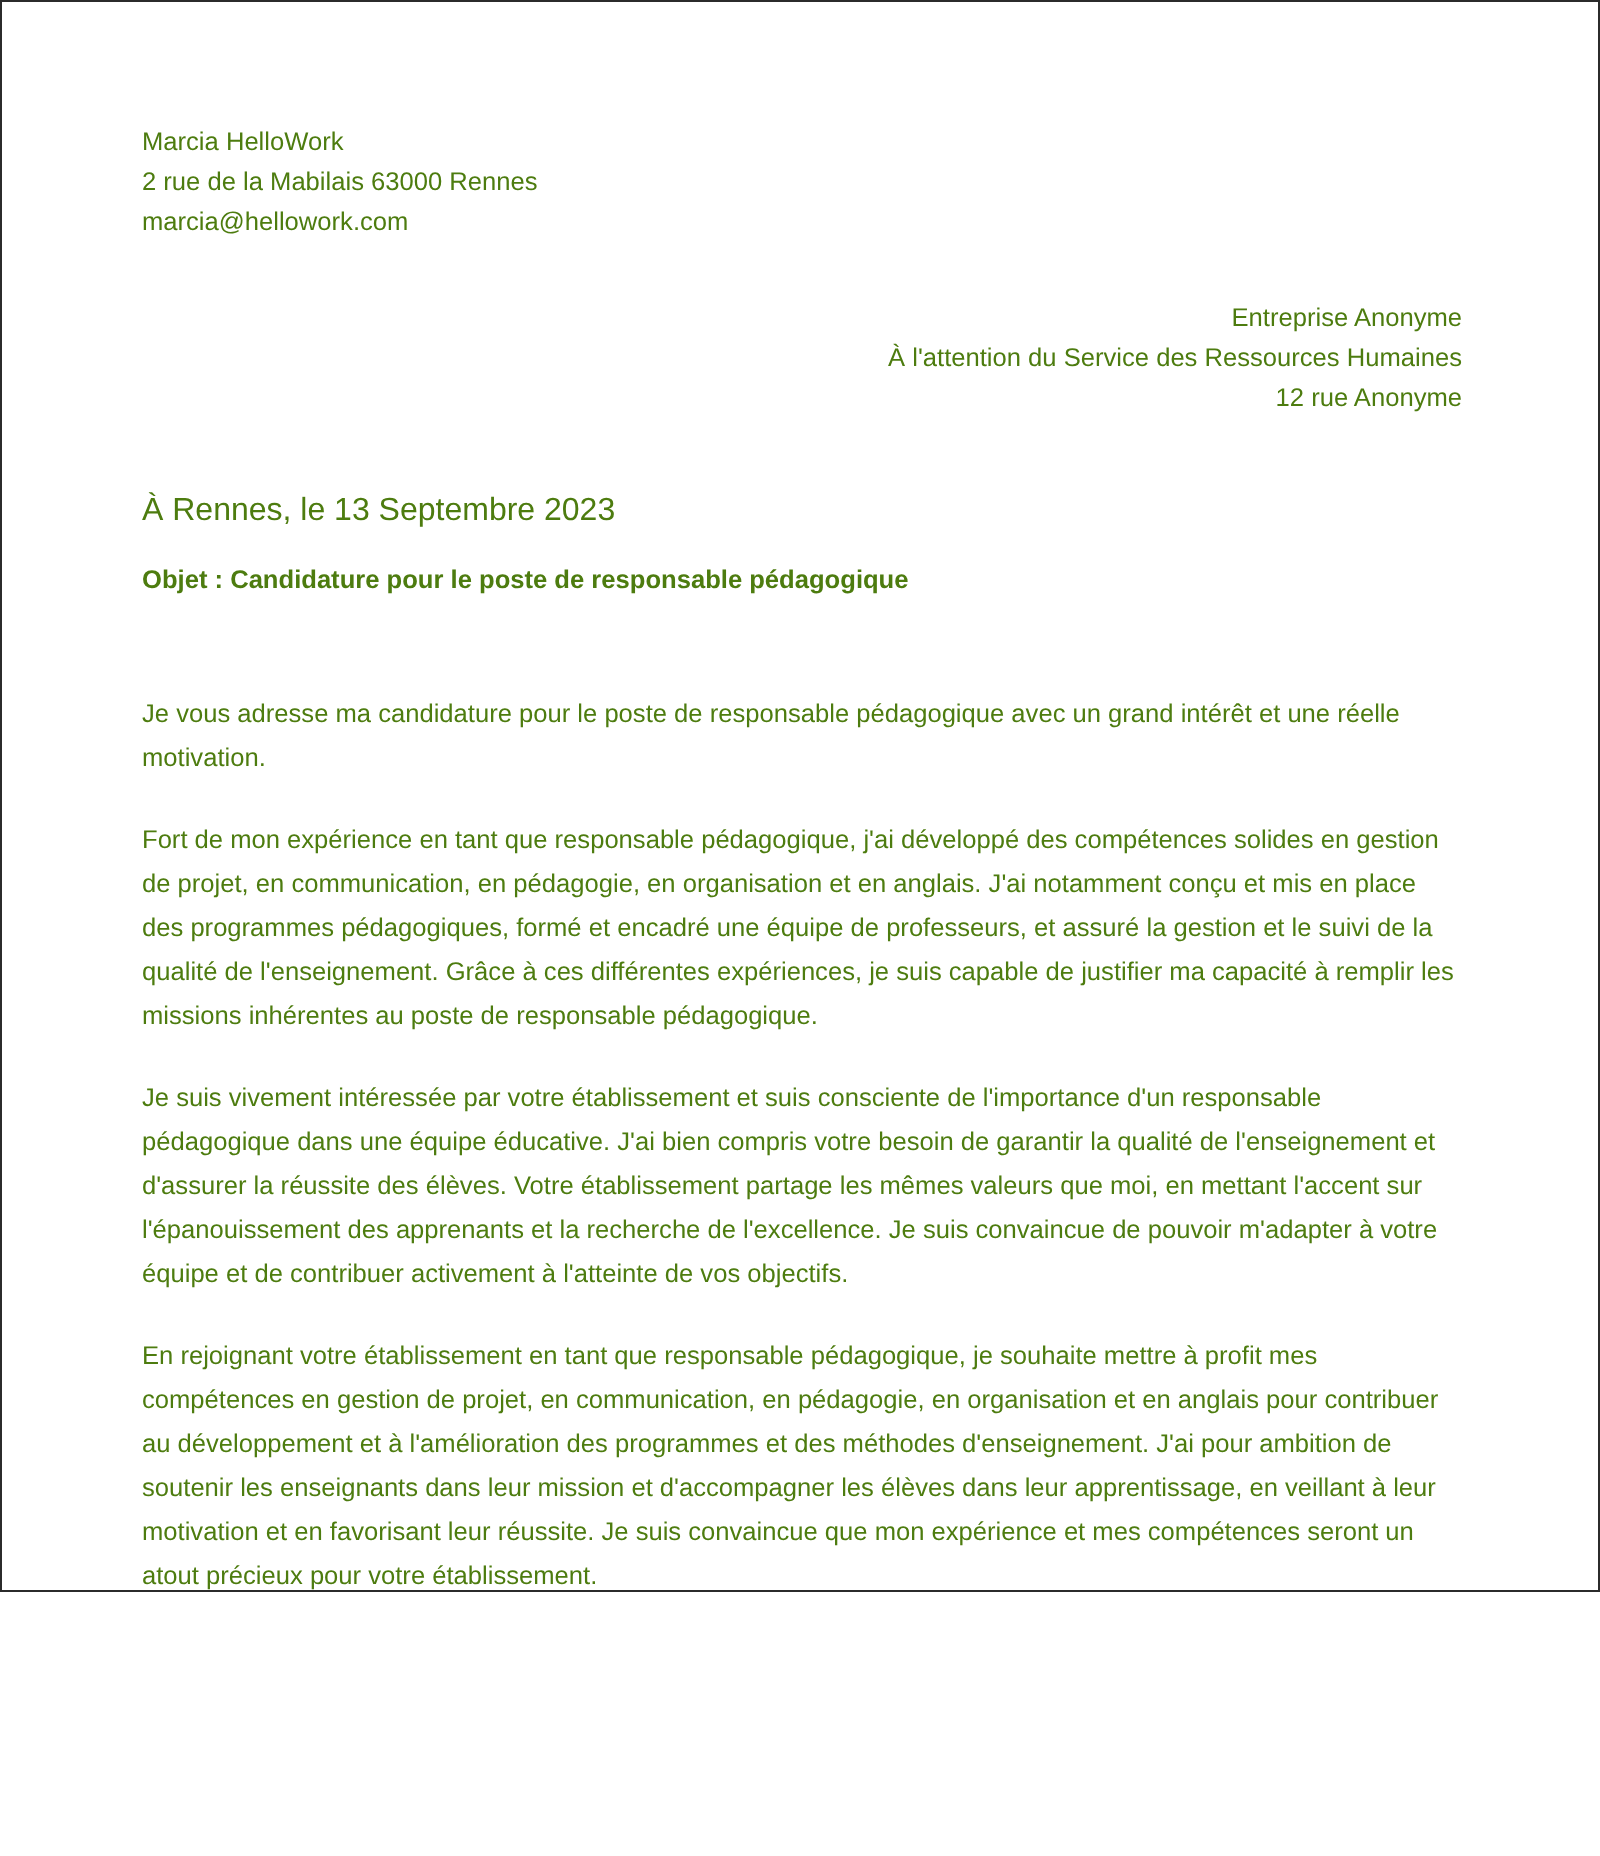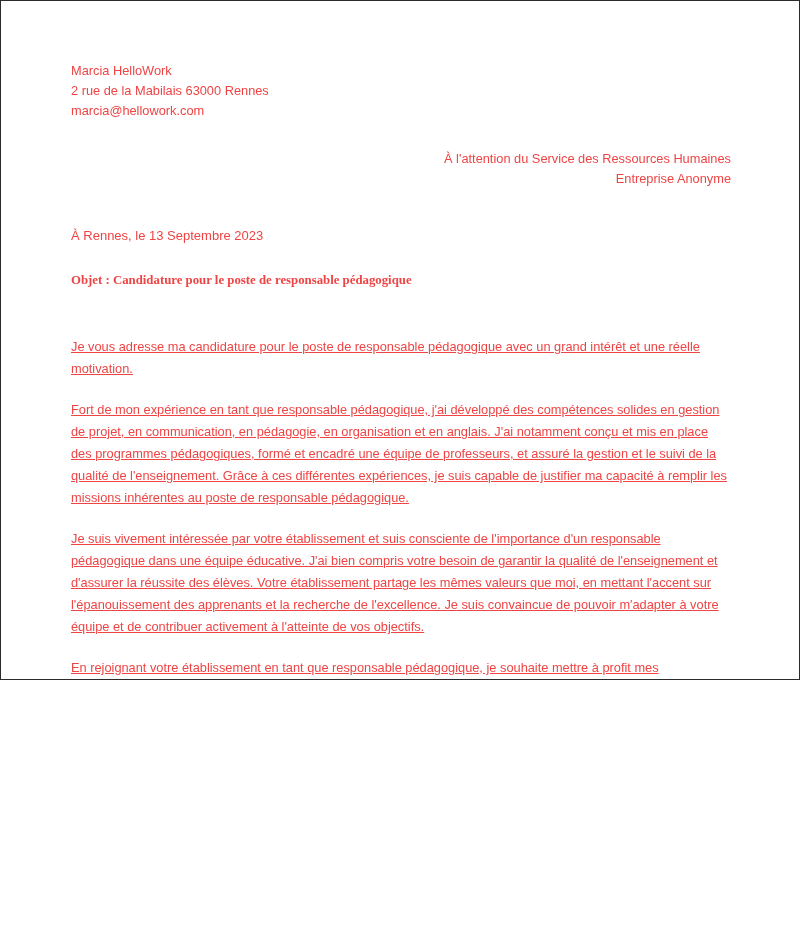--- a/index.html
+++ b/index.html
@@ -4,27 +4,27 @@
 <title>Lettre de motivation</title>
 <style>
   html, body {
     margin: 0;
     padding: 0;
     background: #ffffff;
   }
   .page {
     position: relative;
     width: 800px;
-    height: 680px;
+    height: 796px;
     box-sizing: border-box;
     background: #ffffff;
     border: 1px solid #2b2b2b;
     overflow: hidden;
     font-family: "Liberation Sans", sans-serif;
-    color: #ef4444;
+    color: #4d7c0f;
     -webkit-font-smoothing: antialiased;
   }
   .sheet {
     position: absolute;
     left: 70px;
     top: 60px;
     width: 660px;
   }
 
   
@@ -40,61 +40,60 @@
     margin-top: 28px;
     font-size: 12.8px;
     line-height: 20px;
     text-align: right;
   }
   .recipient div { white-space: nowrap; }
 
   
   .date-line {
     margin-top: 37px;
-    font-size: 13px;
+    font-size: 16px;
     line-height: 20px;
   }
 
   
   .subject-line {
-    margin-top: 24px;
+    margin-top: 14px;
     font-size: 12.8px;
     line-height: 20px;
     font-weight: bold;
-    font-family: Liberation Serif, serif;
   }
 
   
   .body-block {
     margin-top: 46px;
   }
   .body-block p {
     margin: 0 0 19px 0;
     font-size: 12.8px;
     line-height: 22px;
     text-align: left;
-    text-decoration: underline;
   }
   .body-block p:last-child { margin-bottom: 0; }
 </style>
 </head>
 <body>
 
 <div class="page">
   <div class="sheet">
 
     <div class="sender">
       <div>Marcia HelloWork</div>
       <div>2 rue de la Mabilais 63000 Rennes</div>
       <div>marcia@hellowork.com</div>
     </div>
 
     <div class="recipient">
+      <div>Entreprise Anonyme</div>
       <div>À l'attention du Service des Ressources Humaines</div>
-      <div>Entreprise Anonyme</div>
+      <div>12 rue Anonyme</div>
     </div>
 
     <div class="date-line">À Rennes, le 13 Septembre 2023</div>
 
     <div class="subject-line">Objet : Candidature pour le poste de responsable pédagogique</div>
 
     <div class="body-block">
       <p>Je vous adresse ma candidature pour le poste de responsable pédagogique avec un grand intérêt et une réelle motivation.</p>
       <p>Fort de mon expérience en tant que responsable pédagogique, j'ai développé des compétences solides en gestion de projet, en communication, en pédagogie, en organisation et en anglais. J'ai notamment conçu et mis en place des programmes pédagogiques, formé et encadré une équipe de professeurs, et assuré la gestion et le suivi de la qualité de l'enseignement. Grâce à ces différentes expériences, je suis capable de justifier ma capacité à remplir les missions inhérentes au poste de responsable pédagogique.</p>
       <p>Je suis vivement intéressée par votre établissement et suis consciente de l'importance d'un responsable pédagogique dans une équipe éducative. J'ai bien compris votre besoin de garantir la qualité de l'enseignement et d'assurer la réussite des élèves. Votre établissement partage les mêmes valeurs que moi, en mettant l'accent sur l'épanouissement des apprenants et la recherche de l'excellence. Je suis convaincue de pouvoir m'adapter à votre équipe et de contribuer activement à l'atteinte de vos objectifs.</p>

